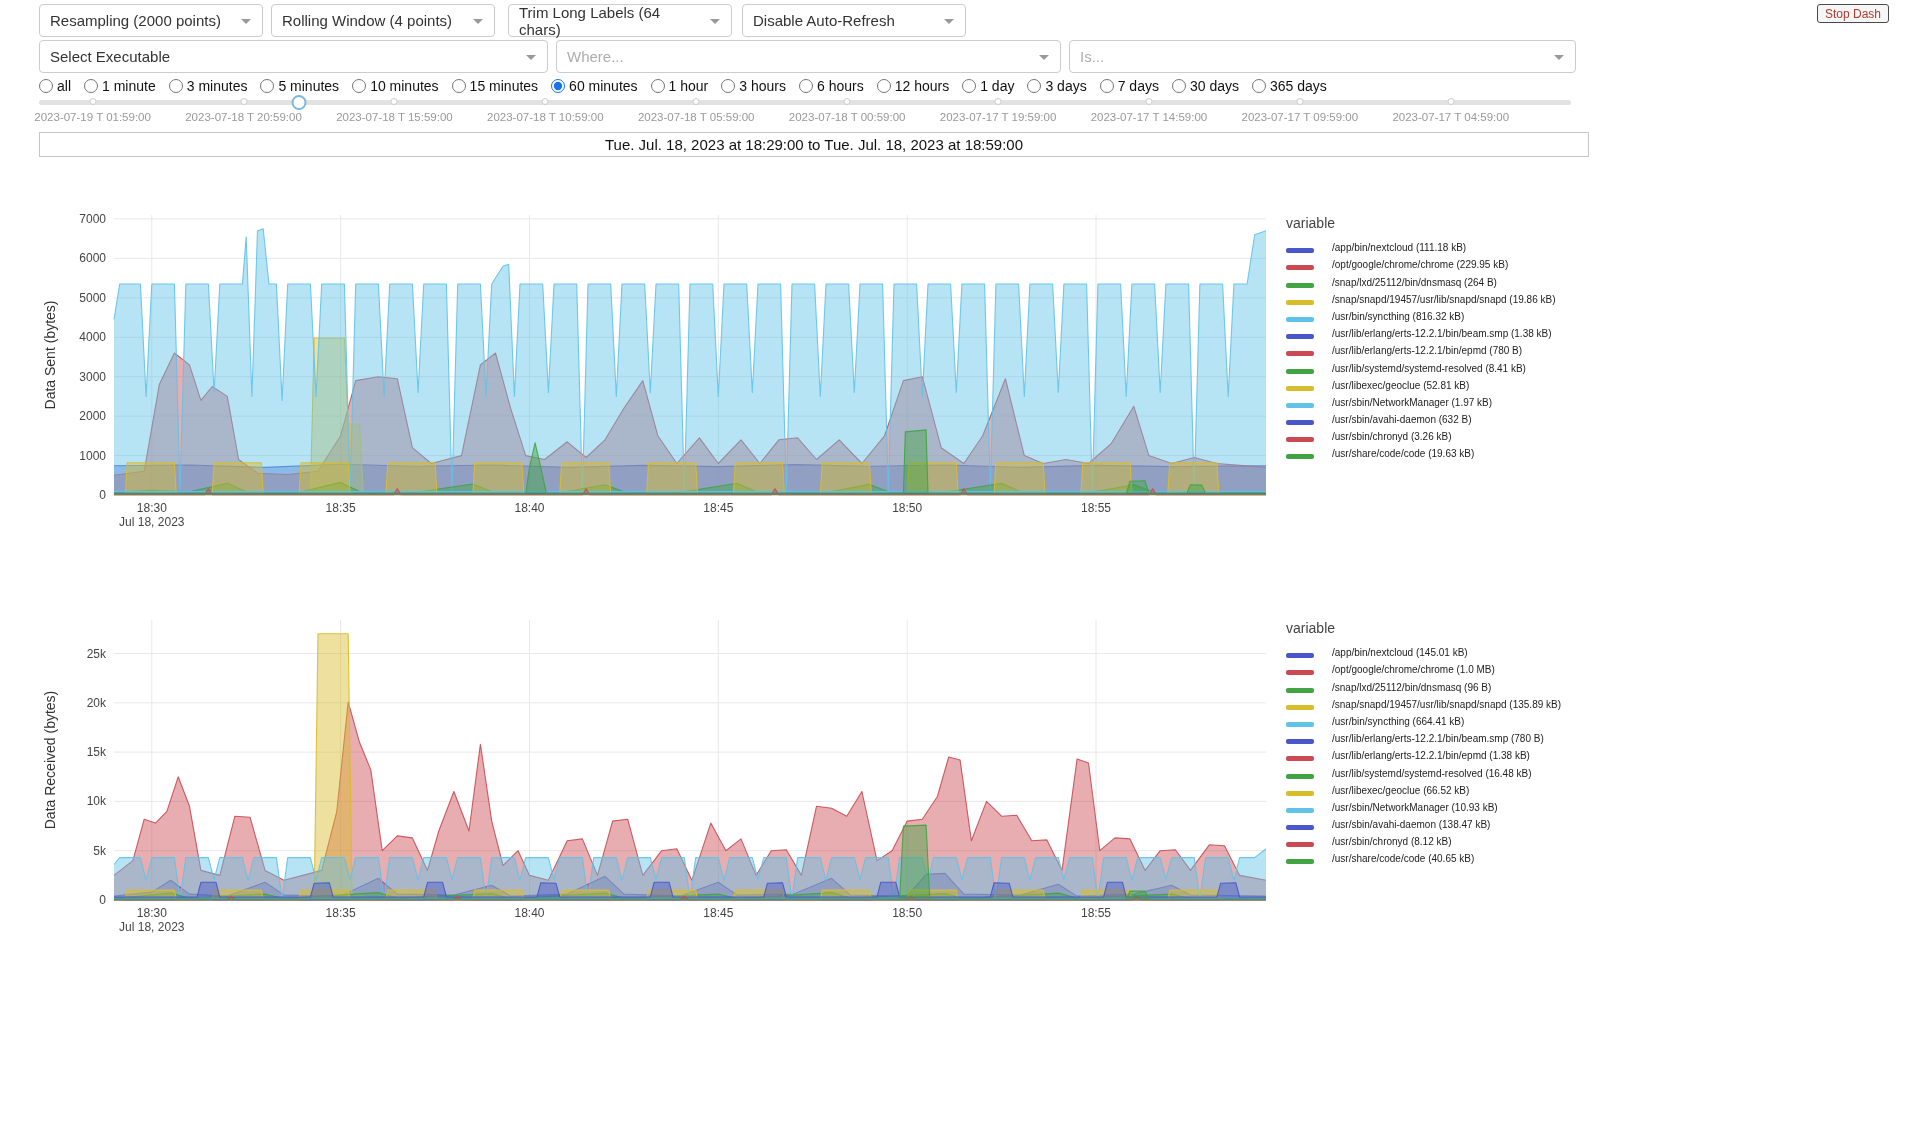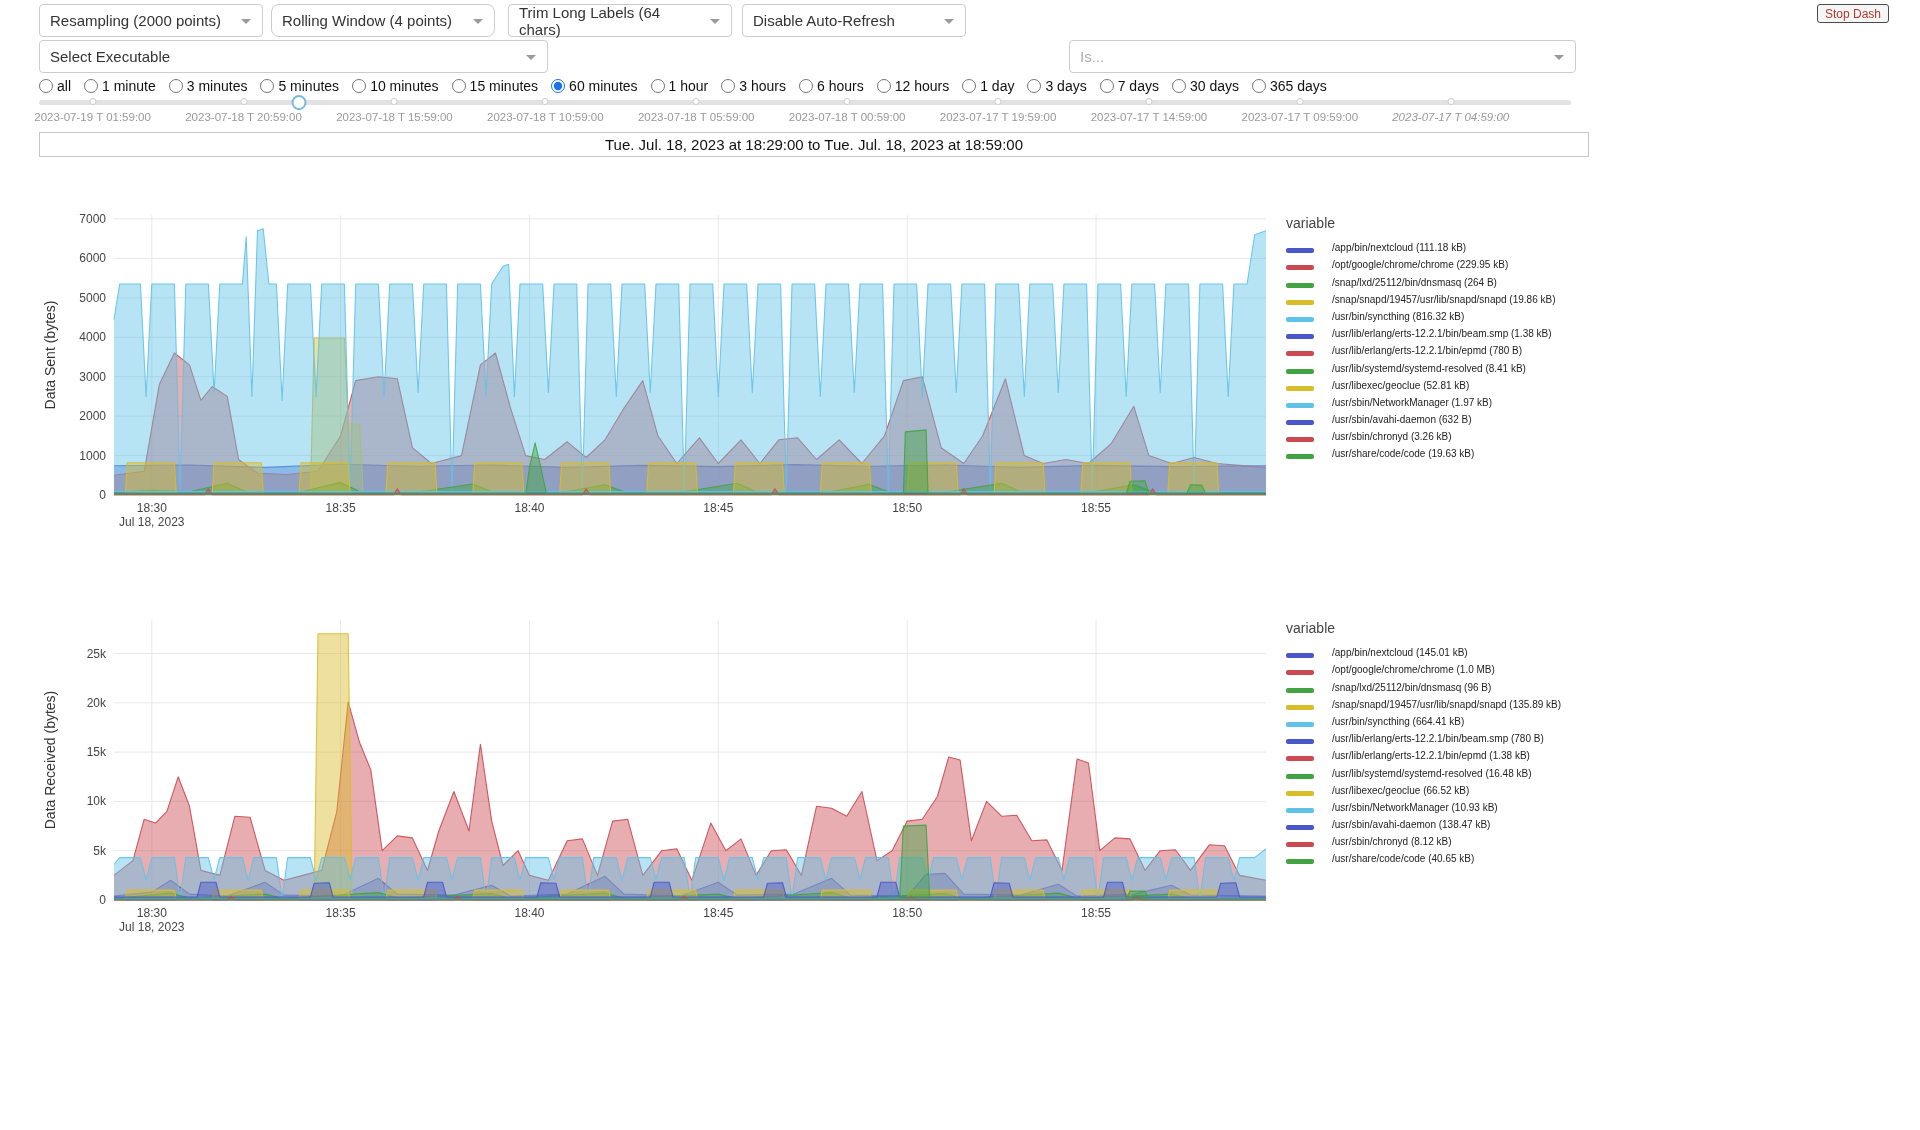--- a/index.html
+++ b/index.html
@@ -46,38 +46,42 @@
 </head>
 <body>
 
 <div class="page">
 
   <div>
       <div class="dd" style="top: 4px; left: 8px; width: 224px;">
         <span>Resampling (2000 points)</span>
         <span class="arrow"></span>
       </div>
-      <div class="dd" style="top: 4px; left: 240px; width: 224px; border-radius: 8px;">
+      <div class="dd" style="top: 4px; left: 240px; width: 224px;">
         <span>Rolling Window (4 points)</span>
         <span class="arrow"></span>
       </div>
       <div class="dd" style="top: 4px; left: 477px; width: 224px;">
         <span>Trim Long Labels (64 chars)</span>
         <span class="arrow"></span>
       </div>
       <div class="dd" style="top: 4px; left: 711px; width: 224px;">
         <span>Disable Auto-Refresh</span>
         <span class="arrow"></span>
       </div>
     </div>
 
   <button class="stop-btn">Stop Dash</button>
 
   <div class="dd" style="top:40px;left:8px;width:509px;">
     <span>Select Executable</span>
+    <span class="arrow"></span>
+  </div>
+  <div class="dd placeholder" style="top:40px;left:525px;width:505px;">
+    <span>Where...</span>
     <span class="arrow"></span>
   </div>
   <div class="dd placeholder" style="top:40px;left:1038px;width:507px;">
     <span>Is...</span>
     <span class="arrow"></span>
   </div>
 
   <div class="radio-row">
       <label class="radio-item">
         <input type="radio" name="interval" style="">
@@ -161,21 +165,21 @@
   <div class="slider-marks">
       <span style="left: 3.5%;">2023-07-19 T 01:59:00</span>
       <span style="left: 13.35%;">2023-07-18 T 20:59:00</span>
       <span style="left: 23.2%;">2023-07-18 T 15:59:00</span>
       <span style="left: 33.05%;">2023-07-18 T 10:59:00</span>
       <span style="left: 42.9%;">2023-07-18 T 05:59:00</span>
       <span style="left: 52.75%;">2023-07-18 T 00:59:00</span>
       <span style="left: 62.6%;">2023-07-17 T 19:59:00</span>
       <span style="left: 72.45%;">2023-07-17 T 14:59:00</span>
       <span style="left: 82.3%;">2023-07-17 T 09:59:00</span>
-      <span style="left: 92.15%; font-style: italic;">2023-07-17 T 04:59:00</span>
+      <span style="left: 92.15%;">2023-07-17 T 04:59:00</span>
     </div>
 
   <div class="date-box">
     <span>Tue. Jul. 18, 2023 at 18:29:00 to Tue. Jul. 18, 2023 at 18:59:00</span>
   </div>
 
   <div class="chart-svg" id="chart-0" style="top:205px;"><svg width="1250" height="335" xmlns="http://www.w3.org/2000/svg">
         <rect x="83" y="10" width="1152" height="280" fill="#ffffff"></rect>
         <line x1="83" x2="1235" y1="290.0" y2="290.0" stroke="#e8e8e8" stroke-width="1"></line>
         <line x1="83" x2="1235" y1="250.6" y2="250.6" stroke="#e8e8e8" stroke-width="1"></line>

